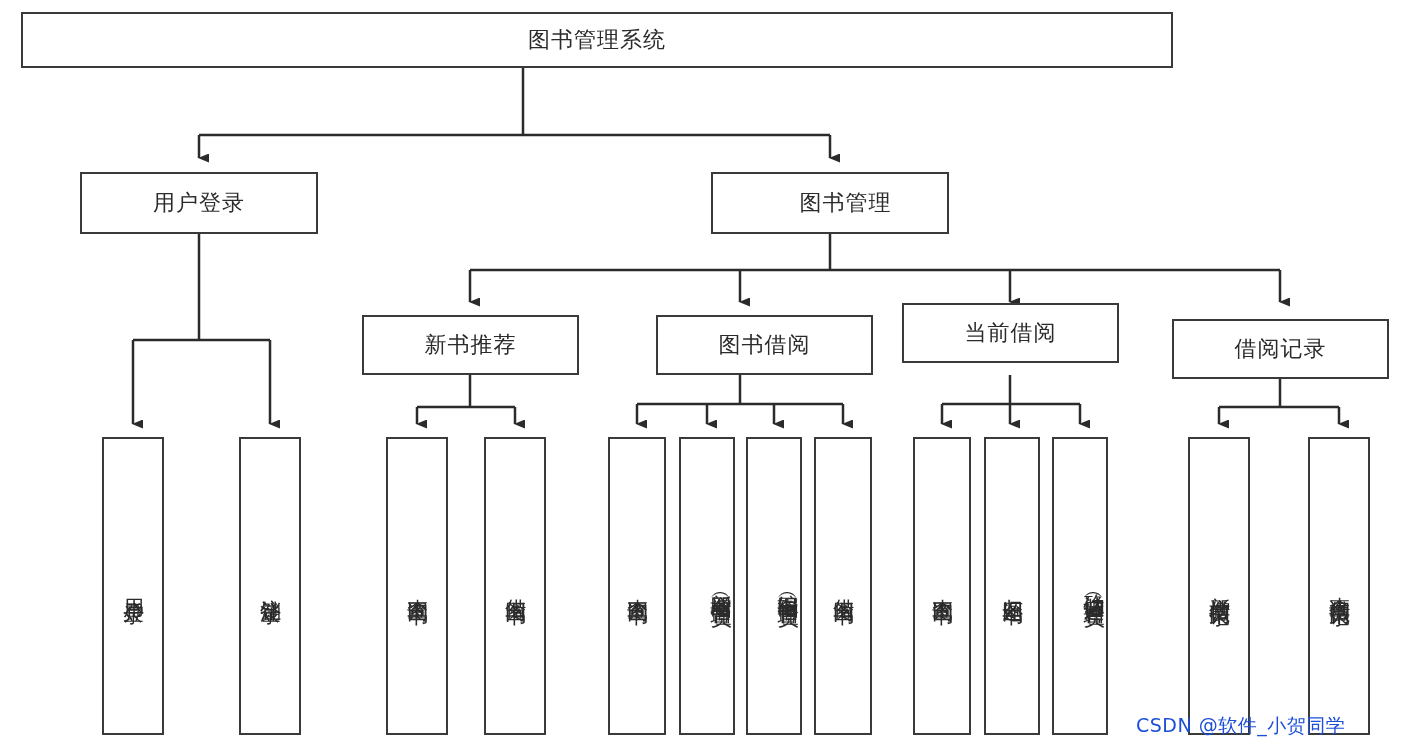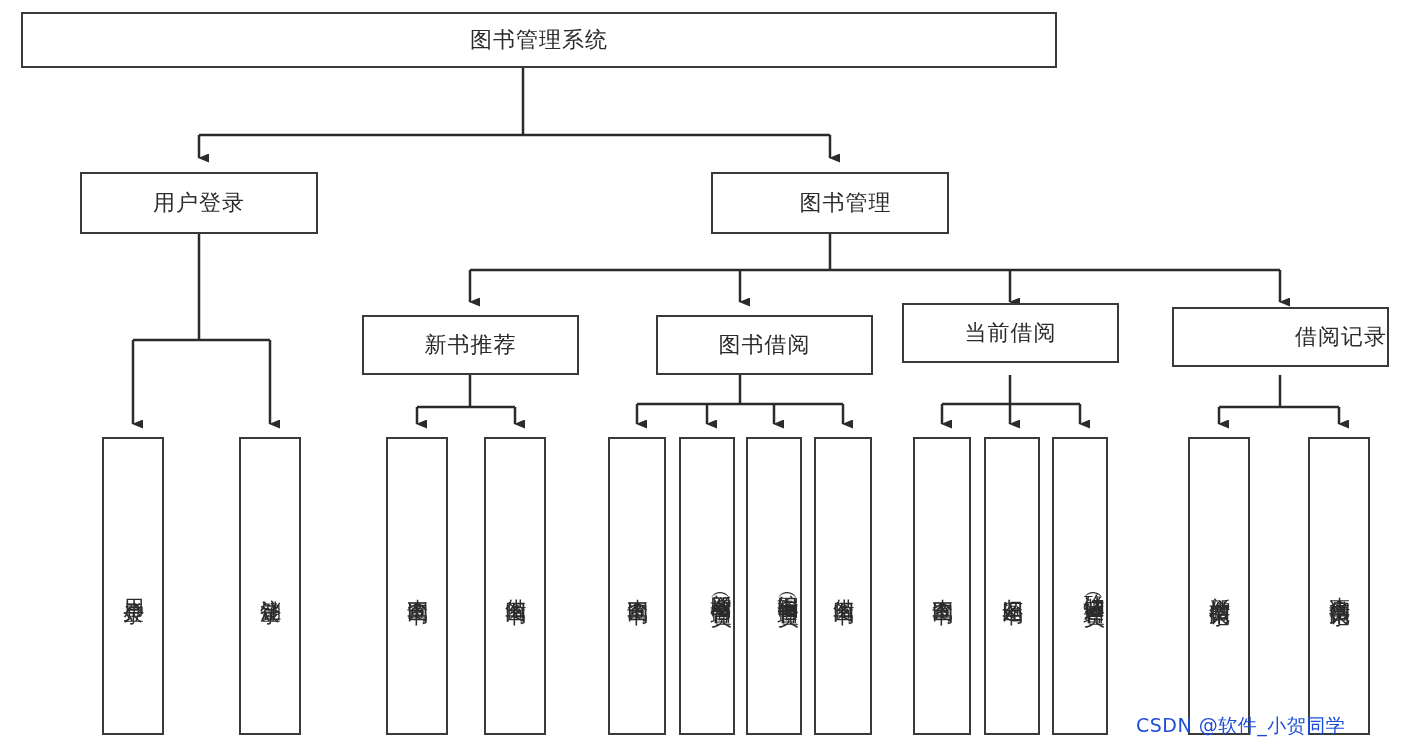--- a/index.html
+++ b/index.html
@@ -115,41 +115,41 @@
       <path d="M1010,404 L1010,424" marker-end="url(#arrowhead)"></path>
       <path d="M1080,404 L1080,424" marker-end="url(#arrowhead)"></path>
 
       <path d="M1280,375 L1280,407"></path>
       <path d="M1219,407 L1339,407"></path>
       <path d="M1219,407 L1219,424" marker-end="url(#arrowhead)"></path>
       <path d="M1339,407 L1339,424" marker-end="url(#arrowhead)"></path>
     </g>
   </svg>
 
-  <div class="node horiz" style="left:21px; top:12px; width:1036px; height:56px;">
+  <div class="node horiz" style="left:21px; top:12px; width:1152px; height:56px;">
     <span>图书管理系统</span>
   </div>
 
   <div class="node horiz" style="left:80px; top:172px; width:238px; height:62px;">
     <span>用户登录</span>
   </div>
   <div class="node horiz" style="left:711px; top:172px; width:238px; height:62px;padding-left:31px;">
     <span>图书管理</span>
   </div>
 
   <div class="node horiz" style="left:362px; top:315px; width:217px; height:60px;">
     <span>新书推荐</span>
   </div>
   <div class="node horiz" style="left:656px; top:315px; width:217px; height:60px;">
     <span>图书借阅</span>
   </div>
   <div class="node horiz" style="left:902px; top:303px; width:217px; height:60px;">
     <span>当前借阅</span>
   </div>
-  <div class="node horiz" style="left:1172px; top:307px; width:217px; height:60px;justify-content:flex-end;">
+  <div class="node horiz" style="left:1172px; top:319px; width:217px; height:60px;">
     <span>借阅记录</span>
   </div>
 
   <div class="node vert" style="left:102px; top:437px; width:62px; height:298px;">
     <span>用户登录</span>
   </div>
   <div class="node vert" style="left:239px; top:437px; width:62px; height:298px;">
     <span>注销登录</span>
   </div>
 

